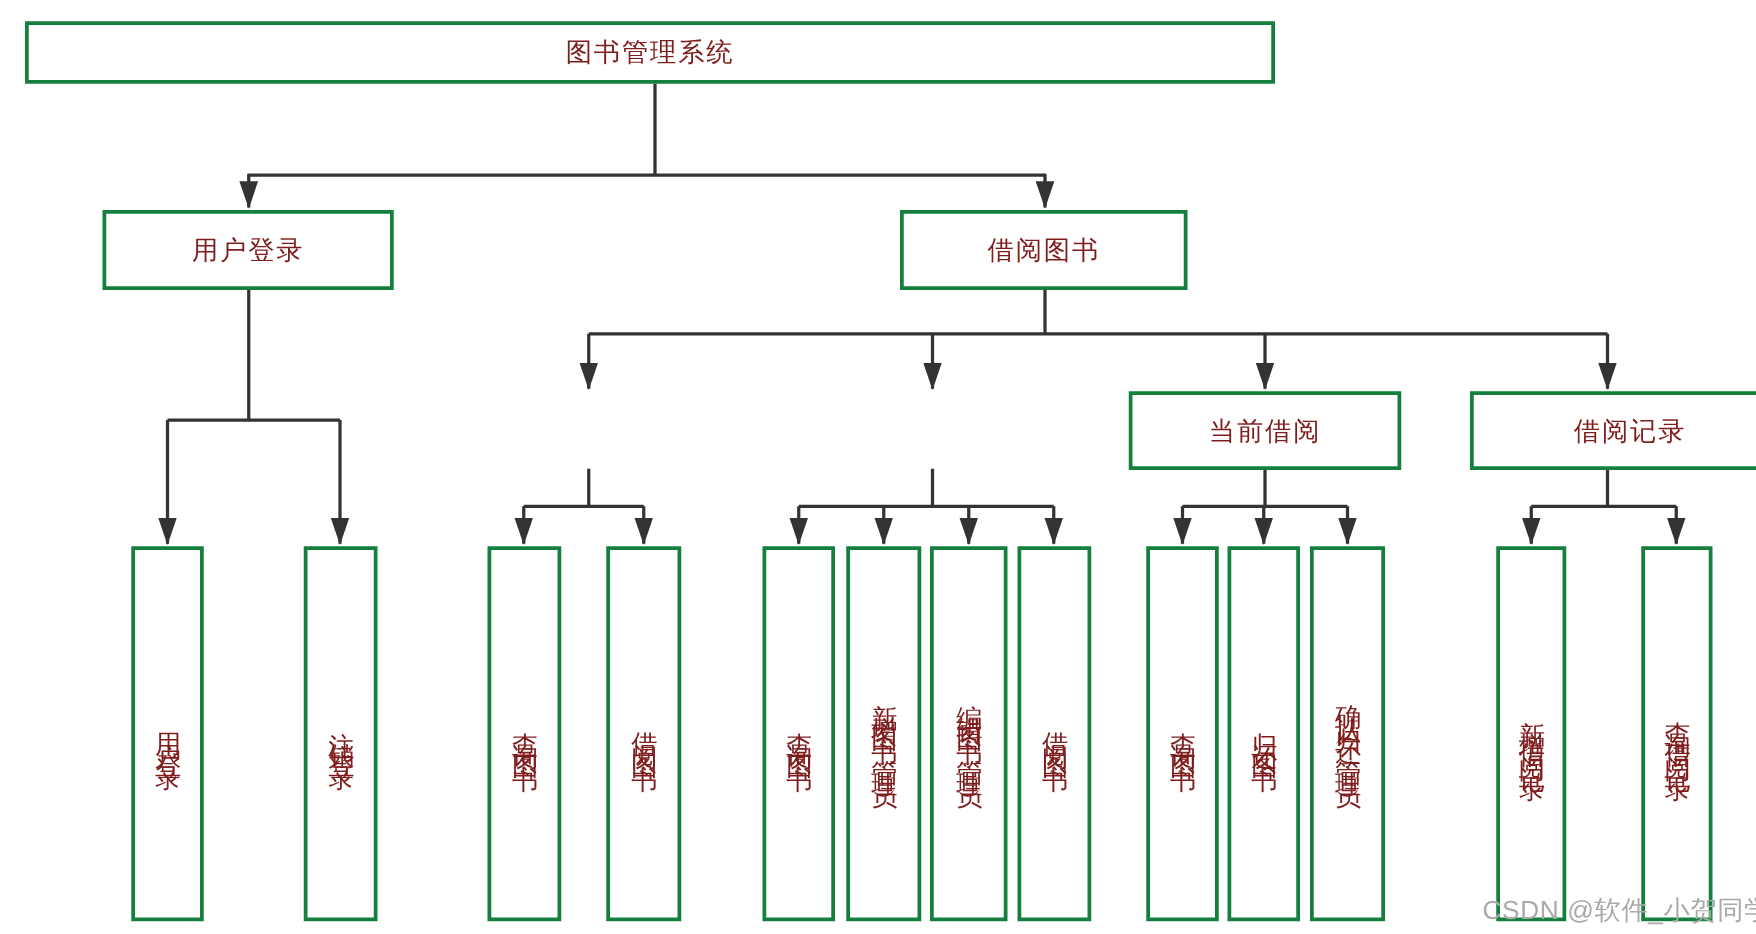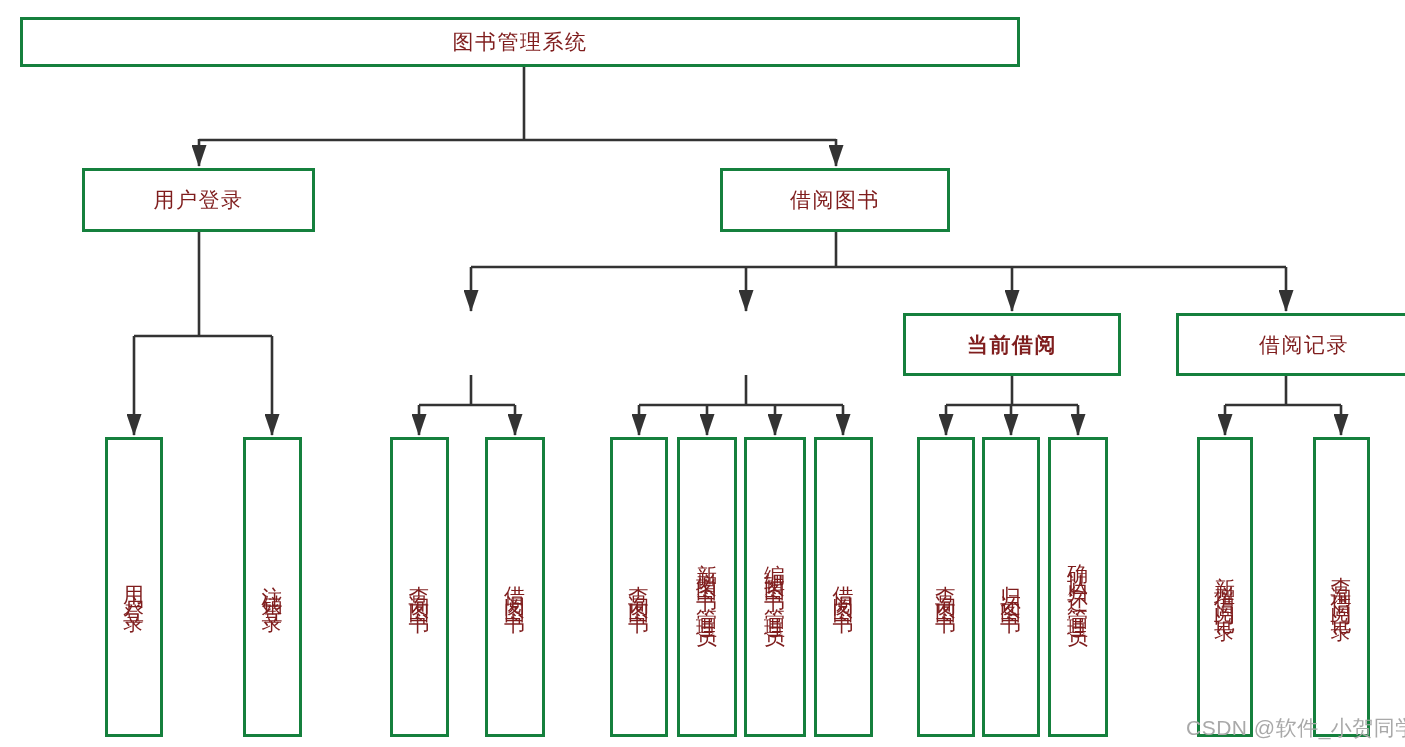--- a/index.html
+++ b/index.html
@@ -100,21 +100,21 @@
       <path d="M1225,405 V435" marker-end="url(#arrow)"></path>
       <path d="M1341,405 V435" marker-end="url(#arrow)"></path>
     </g>
   </svg>
 
   <div class="node h-node root-node" style="left:20px; top:17px; width:1000px; height:50px;">图书管理系统</div>
 
   <div class="node h-node" style="left:82px; top:168px; width:233px; height:64px;">用户登录</div>
   <div class="node h-node" style="left:720px; top:168px; width:230px; height:64px;">借阅图书</div>
 
-  <div class="node h-node" style="left:903px; top:313px; width:218px; height:63px;font-weight:bold;">当前借阅</div>
+  <div class="node h-node" style="left:903px; top:313px; width:218px; height:63px;">当前借阅</div>
   <div class="node h-node" style="left:1176px; top:313px; width:256px; height:63px;">借阅记录</div>
 
   <div class="node v-node leaf" style="left:105px; width:58px;">
     <span class="vtext">用户登录</span>
   </div>
   <div class="node v-node leaf" style="left:243px; width:59px;">
     <span class="vtext">注销登录</span>
   </div>
 
   <div class="node v-node leaf" style="left:390px; width:59px;">

